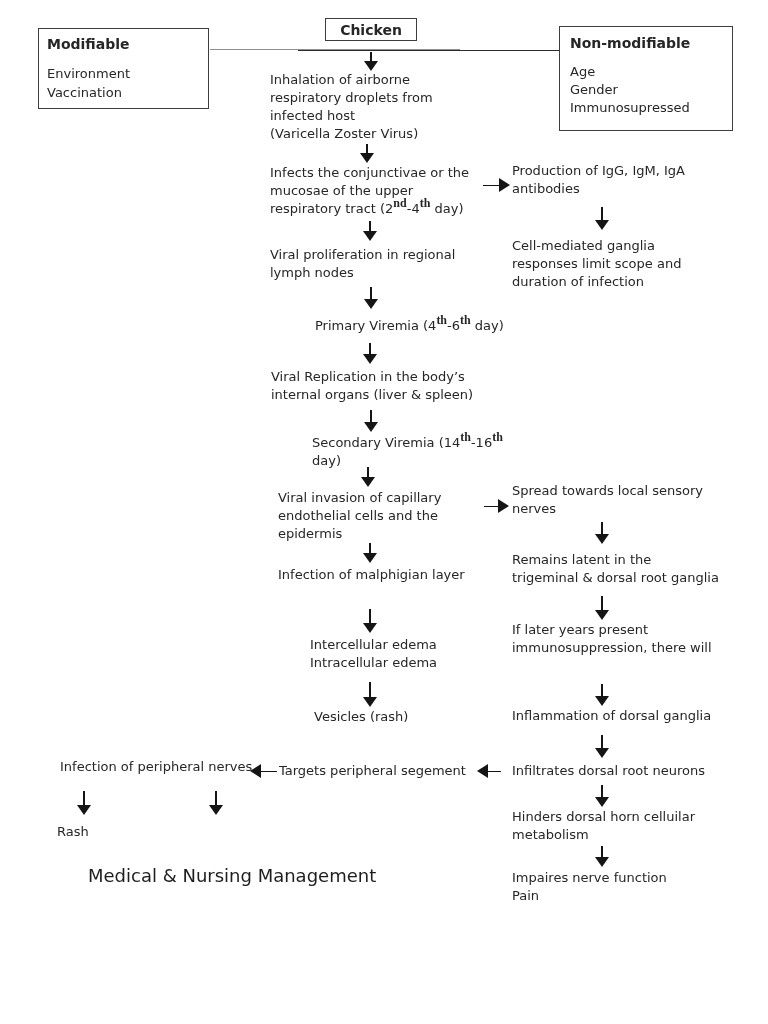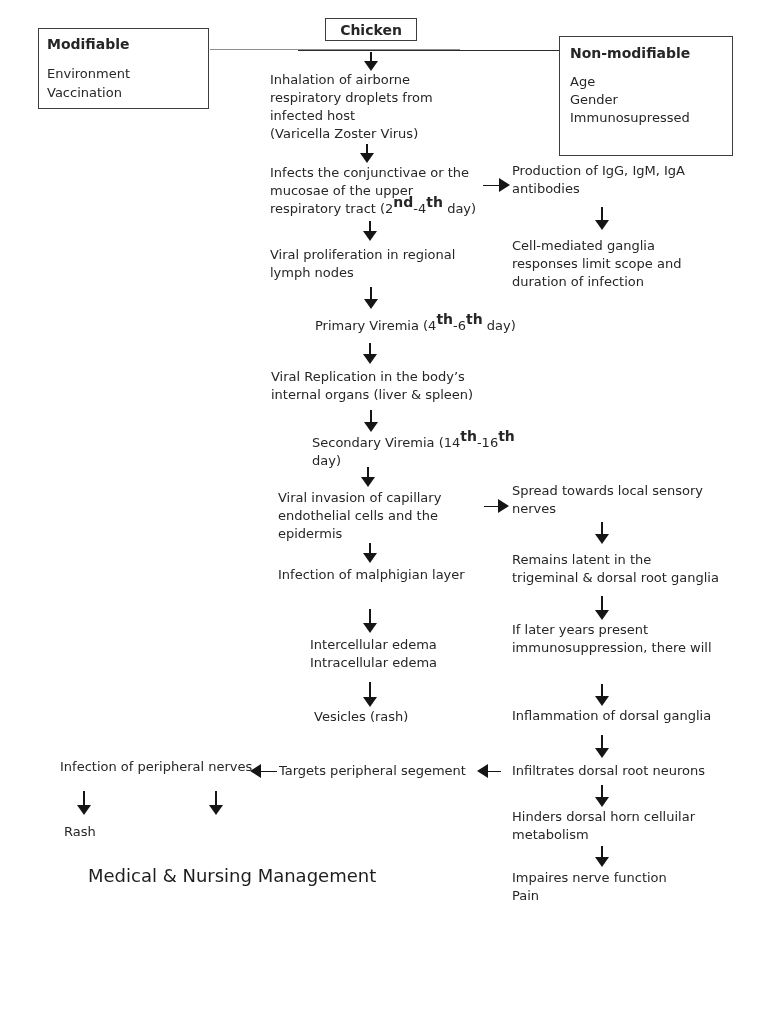--- a/index.html
+++ b/index.html
@@ -4,21 +4,21 @@
 <style>
   html,body{margin:0;padding:0;background:#ffffff;}
   .canvas{position:relative;width:768px;height:1024px;background:#ffffff;overflow:hidden;
           font-family:"DejaVu Sans", sans-serif;color:#262626;border-radius:12px;}
   .box{position:absolute;border:1px solid #3d3d3d;background:#fff;box-sizing:border-box;}
   .box-title{font-weight:bold;font-size:14px;line-height:18px;white-space:nowrap;}
   .box-item{font-size:13px;line-height:18px;white-space:nowrap;}
   .node{position:absolute;font-size:13px;line-height:18px;}
   .line{white-space:nowrap;}
   .center-box{display:flex;align-items:center;justify-content:center;}
-  sup{font-size:14px;font-weight:bold;line-height:0;position:relative;top:-1px;}
+  sup{font-size:12px;font-weight:bold;line-height:0;position:relative;top:-1px;font-family:Liberation Serif, serif;}
   .hline{position:absolute;height:1px;}
   
   .arr-d{position:absolute;width:14px;}
   .arr-d .sh{position:absolute;left:6px;top:0;bottom:9px;width:2px;background:#151515;}
   .arr-d .hd{position:absolute;bottom:0;left:0;width:0;height:0;
              border-left:7px solid transparent;border-right:7px solid transparent;
              border-top:10px solid #151515;}
   
   .arr-l{position:absolute;height:14px;}
   .arr-l .sh{position:absolute;left:9px;right:0;top:6.5px;height:1.5px;background:#151515;}
@@ -44,21 +44,21 @@
   <div class="box" style="left:38px;top:28px;width:171px;height:81px">
     <div class="box-title" style="margin:6px 0 0 8px">Modifiable</div>
     <div class="box-item" style="margin:12px 0 1px 8px">Environment</div>
     <div class="box-item" style="margin:0 0 0 8px">Vaccination</div>
   </div>
 
   <div class="box center-box" style="left:325px;top:18px;width:92px;height:23px">
     <div class="box-title">Chicken</div>
   </div>
 
-  <div class="box" style="left:559px;top:36px;width:174px;height:120px">
+  <div class="box" style="left:559px;top:26px;width:174px;height:105px">
     <div class="box-title" style="margin:7px 0 0 10px">Non-modifiable</div>
     <div class="box-item" style="margin:11px 0 0 10px">Age</div>
     <div class="box-item" style="margin:0 0 0 10px">Gender</div>
     <div class="box-item" style="margin:0 0 0 10px">Immunosupressed</div>
   </div>
 
   <div class="arr-d" style="left:364px;top:52px;height:19px">
       <i class="sh"></i>
       <i class="hd"></i>
     </div>
@@ -248,21 +248,21 @@
 
   <div class="arr-d" style="left:77px;top:791px;height:24px">
       <i class="sh"></i>
       <i class="hd"></i>
     </div>
   <div class="arr-d" style="left:209px;top:791px;height:24px">
       <i class="sh"></i>
       <i class="hd"></i>
     </div>
 
-  <div class="node" style="left:64px;top:823px">
+  <div class="node" style="left:57px;top:823px">
     <div class="line">Rash</div>
   </div>
 
 
   <div class="arr-d" style="left:595px;top:785px;height:22px">
       <i class="sh"></i>
       <i class="hd"></i>
     </div>
 
   <div class="node" style="left:512px;top:808px">

